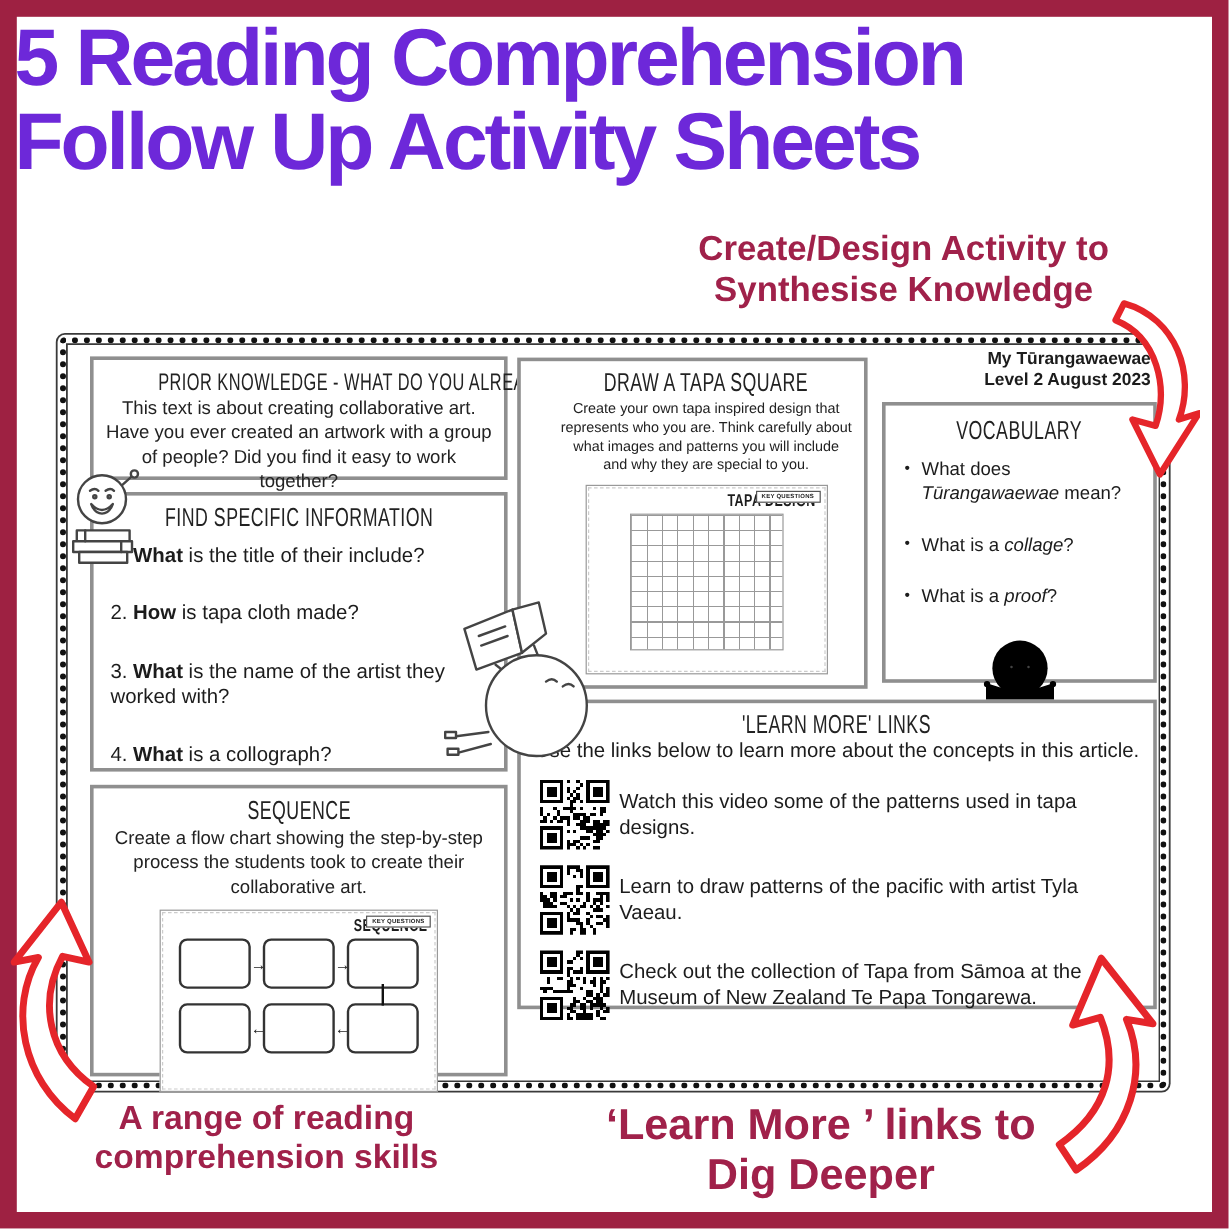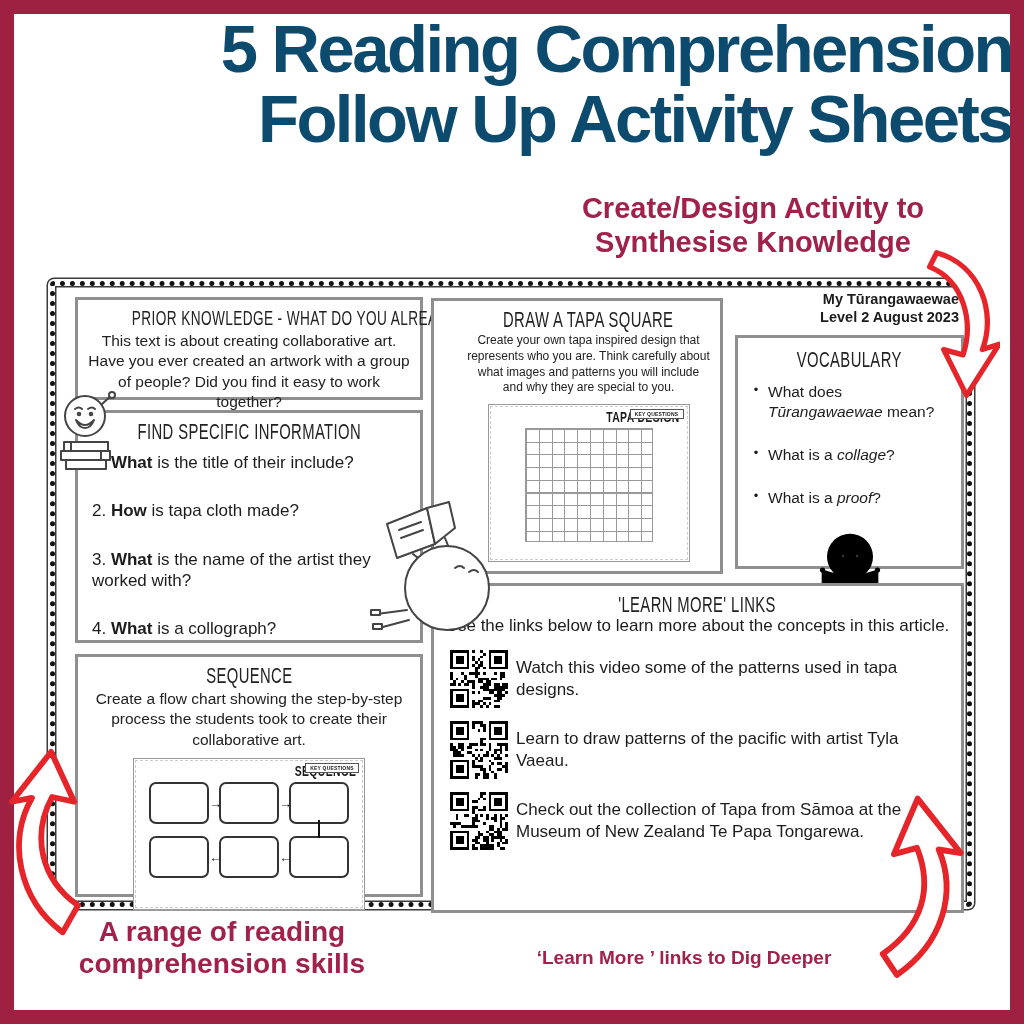--- a/index.html
+++ b/index.html
@@ -13,42 +13,42 @@
   html,body{background:#fff;}
   #app{
     position:relative;width:1024px;height:1024px;background:#fff;overflow:hidden;
     font-family:"Liberation Sans",sans-serif;color:var(--ink);
   }
   
   .frame{position:absolute;inset:0;border:14px solid var(--maroon);z-index:50;pointer-events:none;}
 
   
   .main-title{
-    position:absolute;left:12px;top:14px;width:1000px;text-align:right;
-    font-size:67px;font-weight:800;letter-spacing:-2.5px;line-height:1.05;color:#0c4a6e;
+    position:absolute;left:12px;top:14px;width:1000px;text-align:left;
+    font-size:67px;font-weight:800;letter-spacing:-2.5px;line-height:1.05;color:#6d28d9;
   }
 
   .annot{color:var(--annot);font-weight:800;text-align:center;position:absolute;line-height:1.16;}
   .annot-tr{left:516px;top:192px;width:474px;font-size:29px;}
   .annot-bl{left:52px;top:916px;width:340px;font-size:28px;}
-  .annot-br{left:488px;top:947px;width:392px;font-size:19px;}
+  .annot-br{left:488px;top:916px;width:392px;font-size:36px;}
 
   
   .sheet{
     position:absolute;left:50px;top:281px;width:922px;height:626px;background:#fff;z-index:1;
     border:5px dotted #111;border-radius:4px;
     box-shadow:0 0 0 2px #fff,0 0 0 3.5px #3a3a3a, inset 0 0 0 1.5px #3a3a3a;
   }
   .panel{position:absolute;border:3px solid var(--pborder);background:#fff;}
   .p-prior{left:20px;top:11px;width:348px;height:103px;}
   .p-find{left:20px;top:124px;width:348px;height:233px;}
   .p-seq{left:20px;top:368px;width:348px;height:243px;}
   .p-tapa{left:376px;top:12px;width:292px;height:276px;padding-left:23px;}
   .p-vocab{left:680px;top:49px;width:229px;height:234px;}
-  .p-learn{left:376px;top:297px;width:533px;height:330px;}
+  .p-learn{left:376px;top:297px;width:533px;height:258px;}
 
   .ptitle-row{text-align:center;margin-top:7px;}
   .ptitle{
     display:inline-block;transform:scale(0.78,1.14);transform-origin:center top;
     font-size:19px;font-weight:500;letter-spacing:.5px;white-space:nowrap;color:#222;
   }
   .ptitle.long{font-size:17.5px;}
   .pbody{font-size:15.5px;line-height:1.32;text-align:center;padding:3px 10px 0 10px;color:#222;}
 
   .sheet-head{position:absolute;right:8px;top:4px;text-align:right;font-weight:bold;font-size:14.5px;line-height:1.25;}

